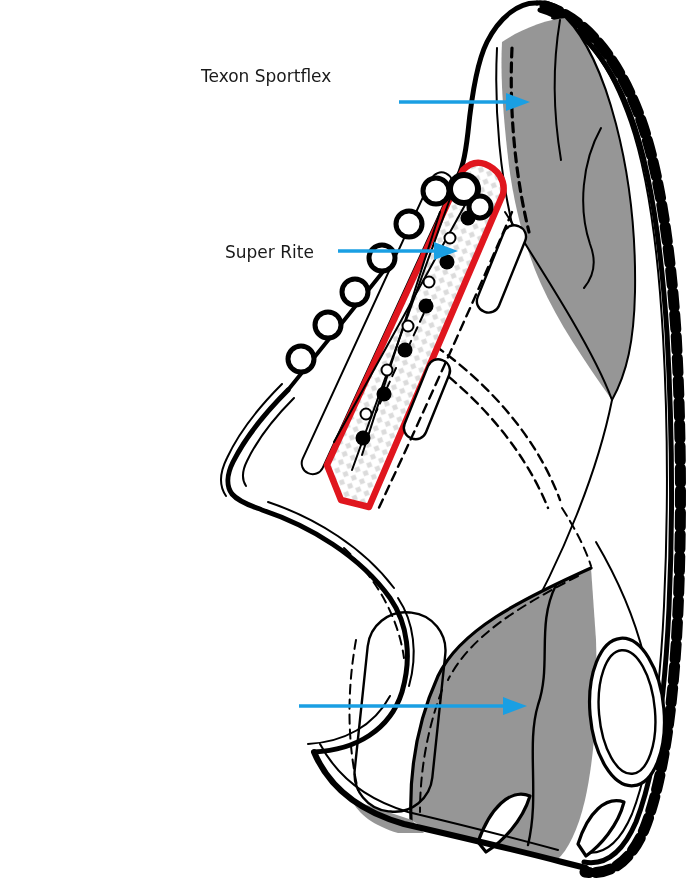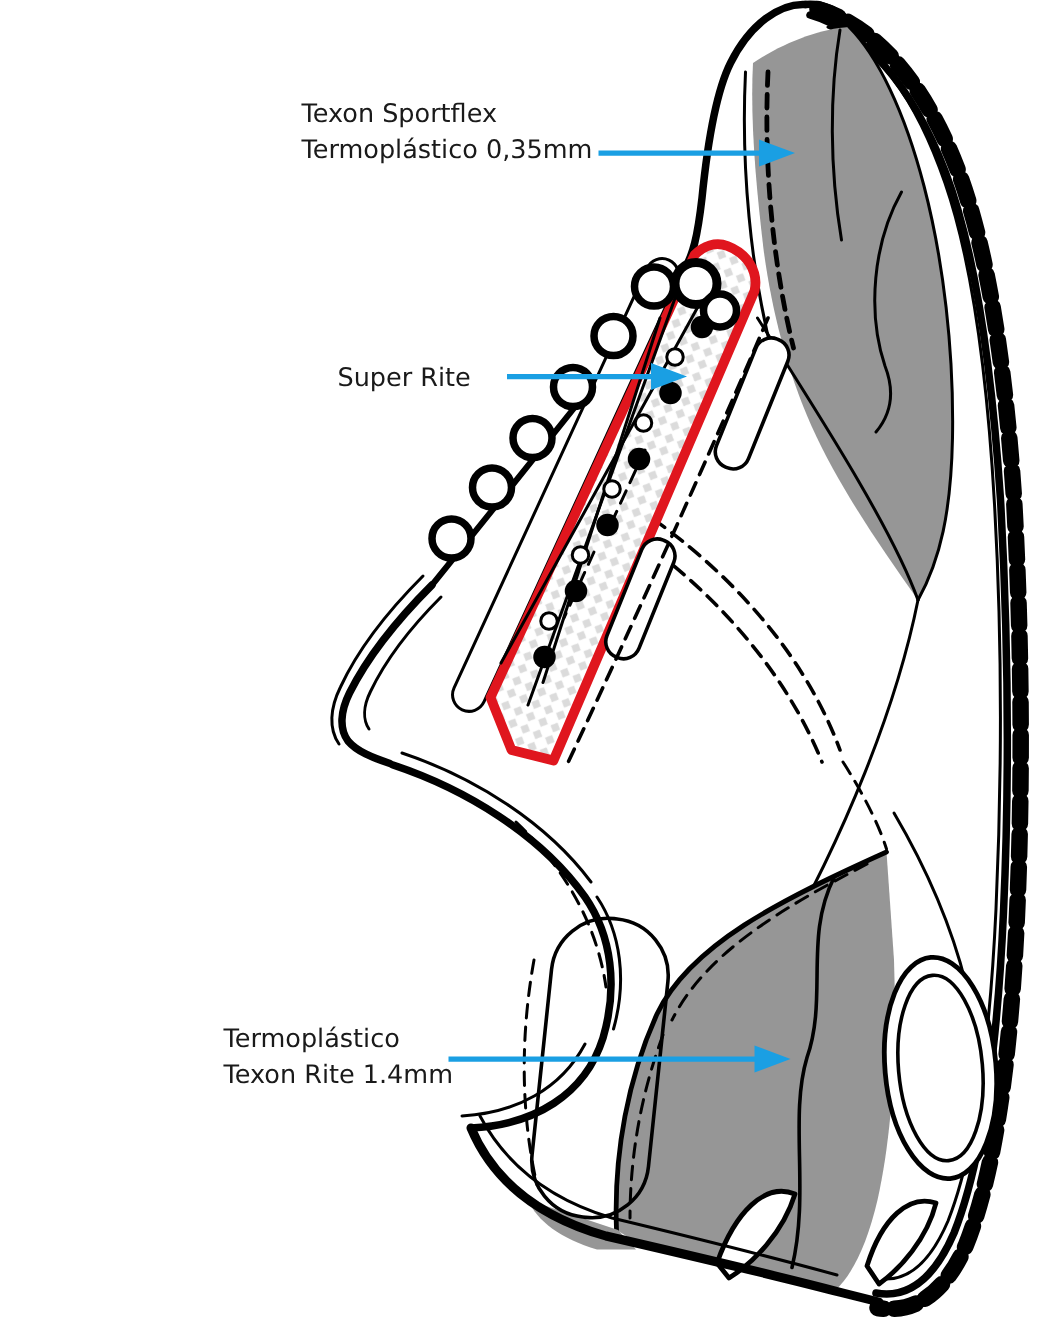--- a/index.html
+++ b/index.html
@@ -178,25 +178,20 @@
       </g>
       <g>
         <line class="arrowline" x1="299" y1="706" x2="507" y2="706"></line>
         <polygon class="arrowhead" points="527,706 503,697 503,715"></polygon>
       </g>
     </g>
   </svg>
 
   <div class="label" style="left:201px;top:64px;">
     <div>Texon Sportflex</div>
-    <div>Termoplástico 0,35mm</div>
   </div>
 
   <div class="label" style="left:225px;top:240px;">
     <div>Super Rite</div>
   </div>
 
-  <div class="label" style="left:149px;top:681px;">
-    <div>Termoplástico</div>
-    <div>Texon Rite 1.4mm</div>
-  </div>
 
 </div>
 
 </body></html>

